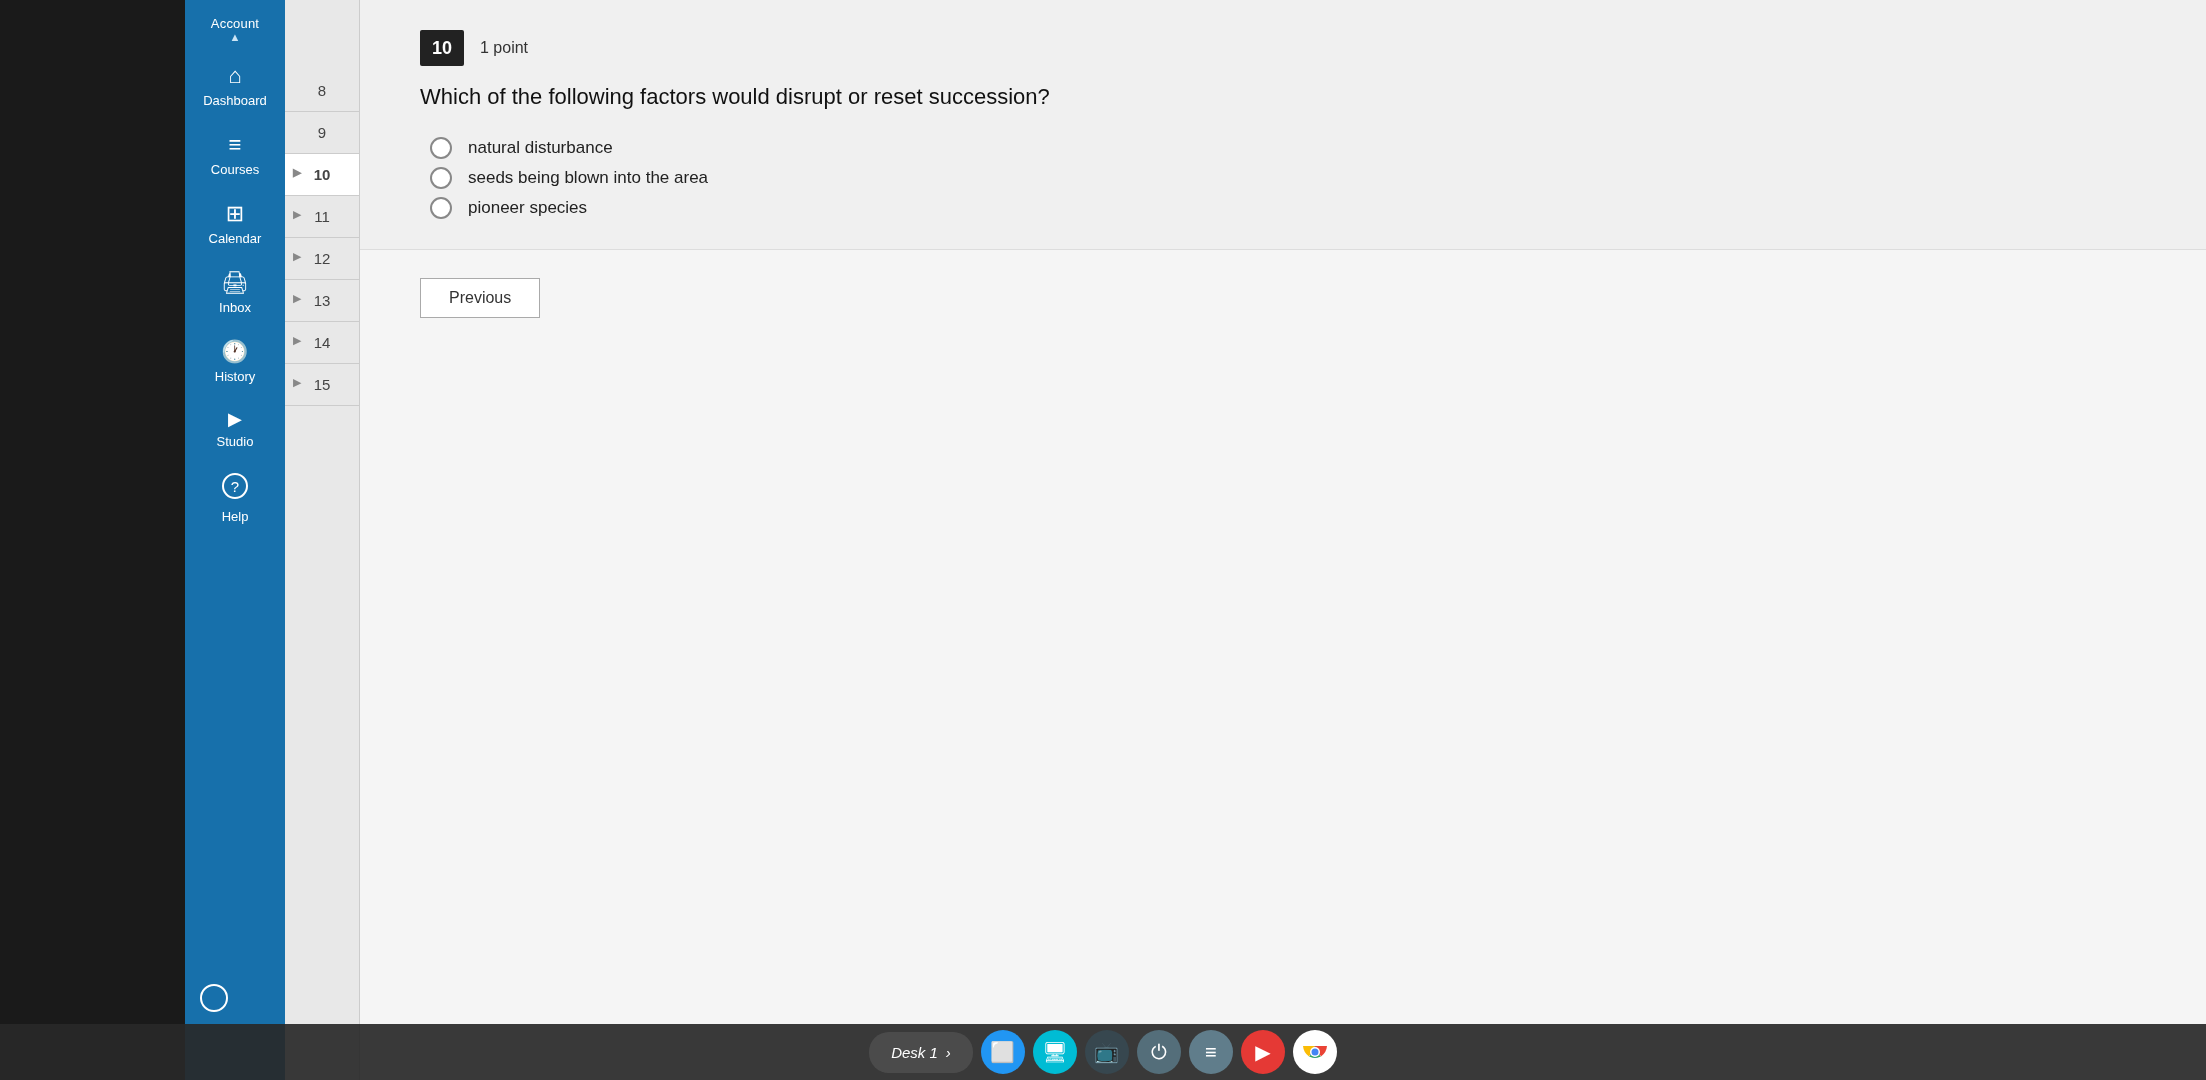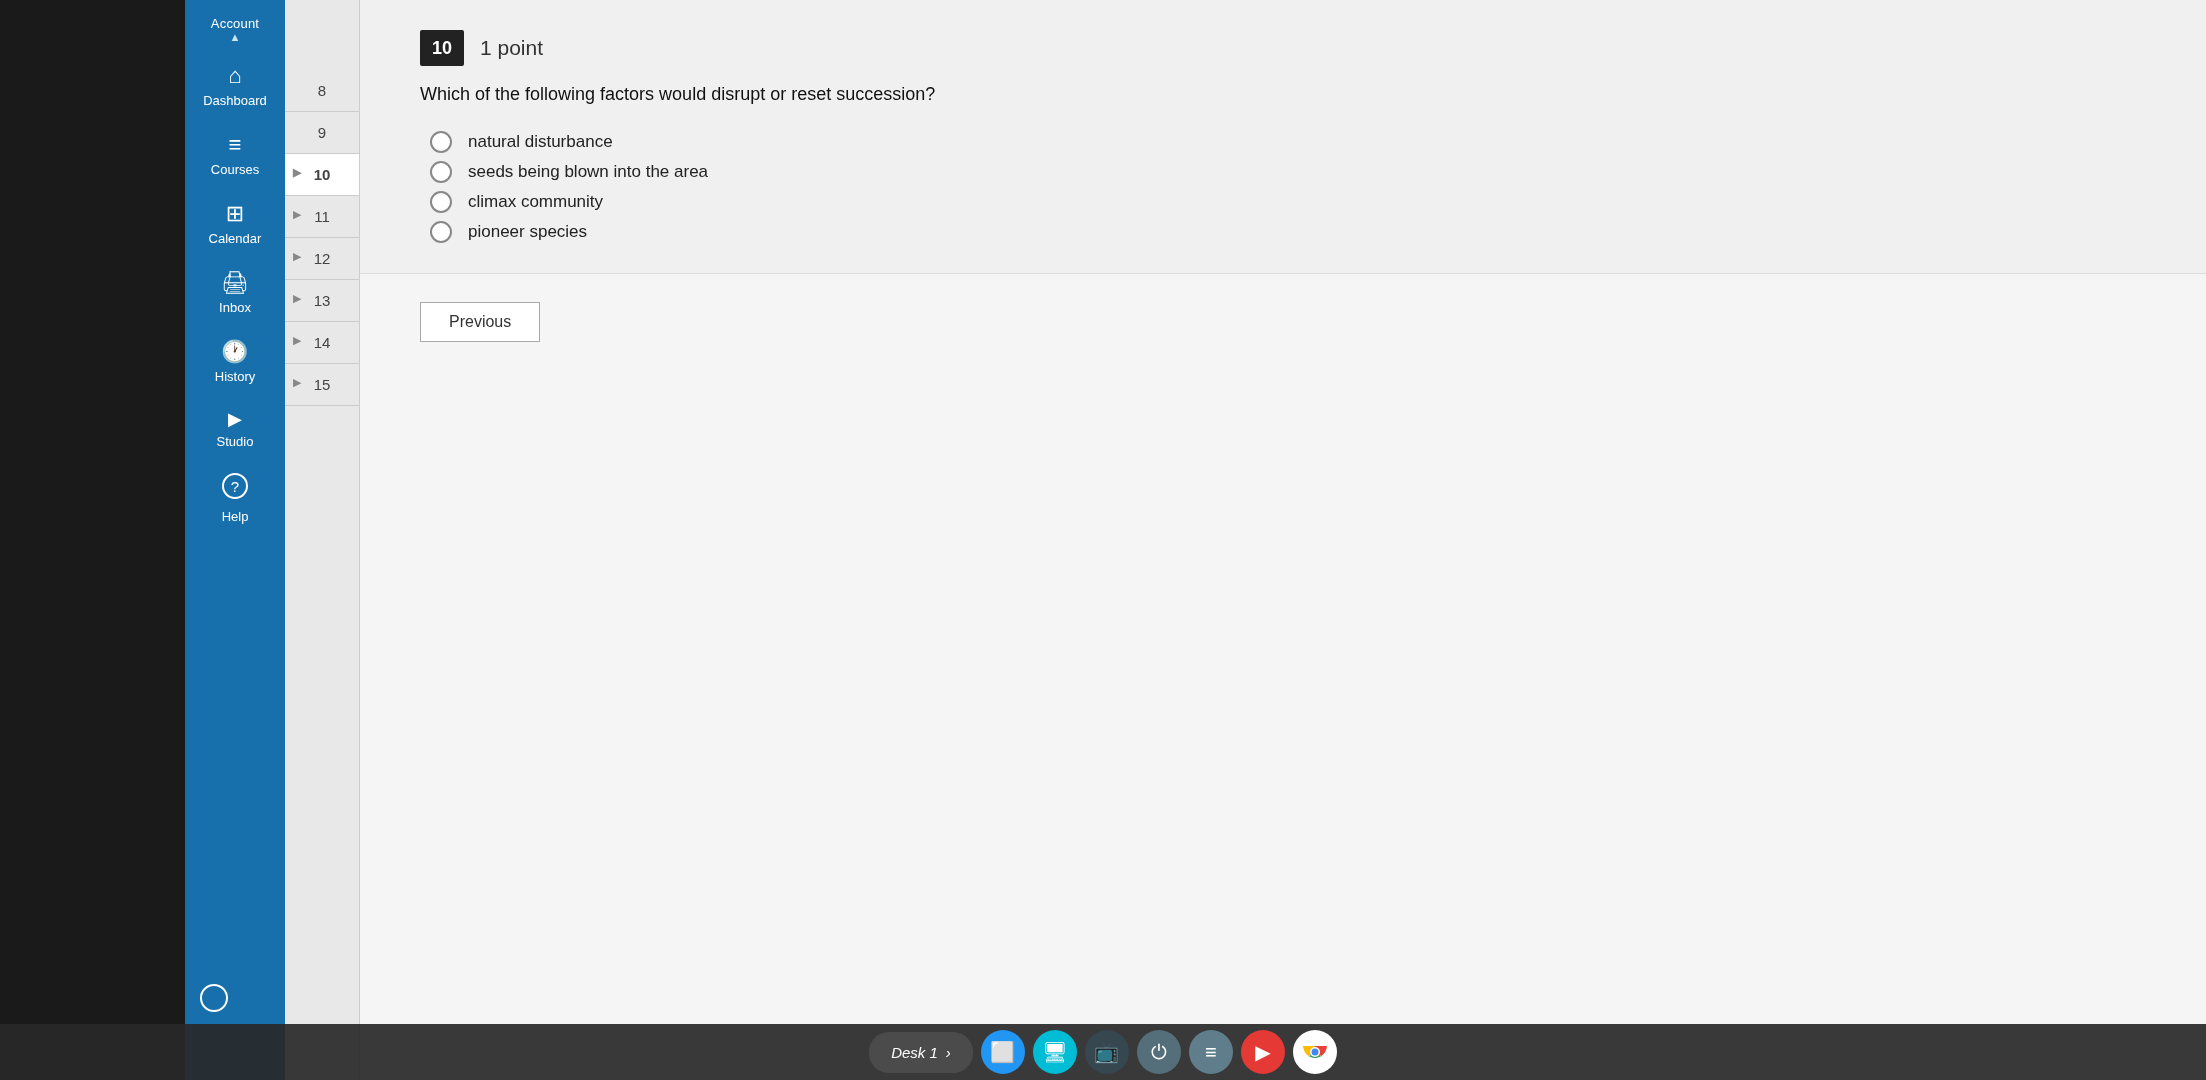--- a/index.html
+++ b/index.html
@@ -127,26 +127,26 @@
       width: 44px;
       height: 36px;
       display: flex;
       align-items: center;
       justify-content: center;
       margin-right: 16px;
       border-radius: 2px;
     }
 
     .question-points {
-      font-size: 21px;
+      font-size: 16px;
       color: #333;
     }
 
     .question-text {
-      font-size: 18px;
+      font-size: 22px;
       color: #111;
       margin-bottom: 24px;
       line-height: 1.4;
     }
 
     .answer-options {
       display: flex;
       flex-direction: column;
       gap: 8px;
       padding-left: 10px;
@@ -328,24 +328,20 @@
       <label class="answer-option">
         <div class="radio-circle"></div>
         <span>natural disturbance</span>
       </label>
       <label class="answer-option">
         <div class="radio-circle"></div>
         <span>seeds being blown into the area</span>
       </label>
       <label class="answer-option">
         <div class="radio-circle"></div>
-        <span>climax community</span>
-      </label>
-      <label class="answer-option">
-        <div class="radio-circle"></div>
         <span>pioneer species</span>
       </label>
     </div>
   </div>
   <div class="prev-button-area">
     <button class="prev-button">Previous</button>
   </div>
 </div>
 
 <div class="circle-indicator"></div>

